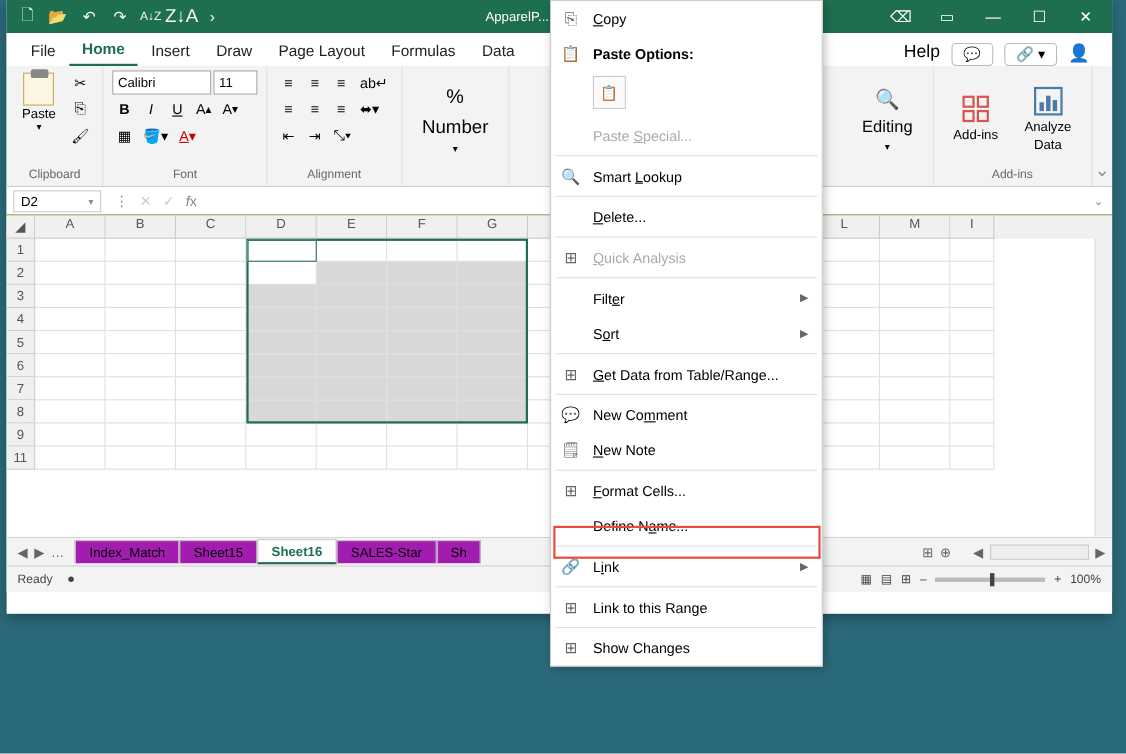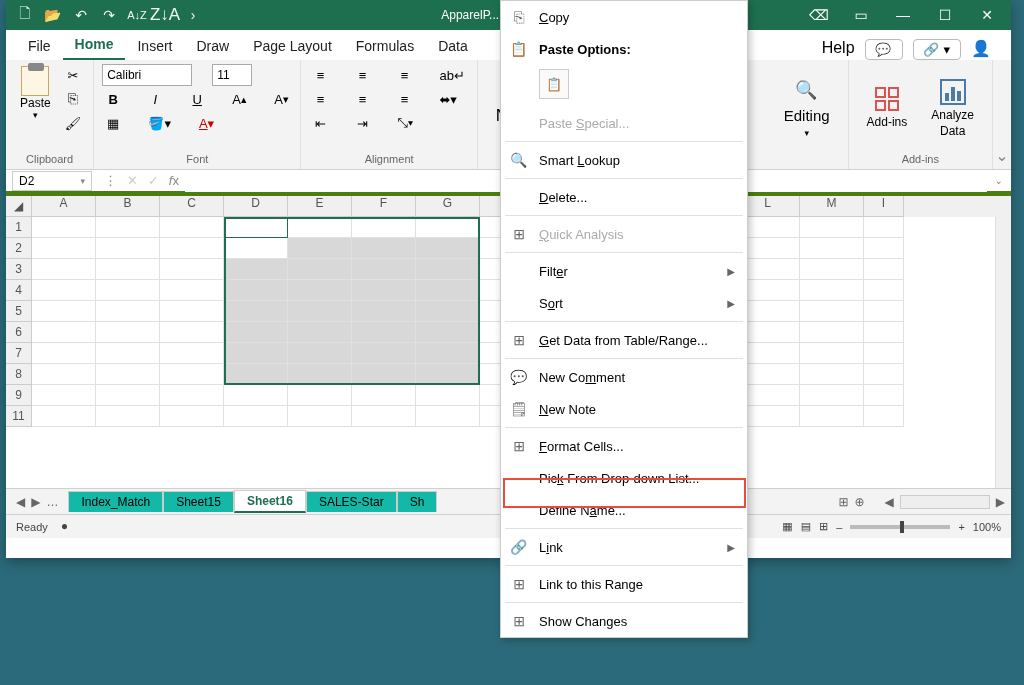--- a/index.html
+++ b/index.html
@@ -15,48 +15,48 @@
 .tab { padding:6px 12px; font-size:14px; color:#222; cursor:pointer; }
 .tab.active { border-bottom:2px solid #1e6f50; color:#1e6f50; font-weight:600; }
 .tb-help { margin-left:auto; display:flex; align-items:flex-start; gap:10px; padding-right:10px;margin-top:19px; }
 .tb-pill { border:1px solid #bbb; border-radius:4px; padding:2px 10px; font-size:13px; display:flex; align-items:center; gap:4px; }
 .ribbon { height:110px; background:#f3f3f3; display:flex; border-bottom:1px solid #d0d0d0; }
 .rgroup { border-right:1px solid #e0e0e0; padding:4px 8px 2px; display:flex; flex-direction:column; justify-content:space-between; }
 .rgroup-label { text-align:center; font-size:11px; color:#666; padding:2px 0; }
 .rgroup-body { display:flex; gap:4px; flex:1; }
 .rbtn { background:none; border:none; padding:2px 4px; font-size:13px; display:flex; align-items:center; justify-content:center; min-width:22px; height:22px; }
 .rstack { display:flex; flex-direction:column; gap:2px; }
-.rrow { display:flex; gap:20px; align-items:center; }
+.rrow { display:flex; gap:2px; align-items:center; }
 .font-combo { border:1px solid #aaa; background:#fff; font-size:12px; padding:1px 4px; height:22px; }
 .font-combo.name{width:90px;} .font-combo.size{width:40px;}
 .paste-big { display:flex; flex-direction:column; align-items:center; padding:2px 6px; }
 .paste-ico { width:28px; height:30px; border:1px solid #c8a85a; background:#fdf6e3; position:relative; }
 .paste-ico::before{content:"";position:absolute;top:-4px;left:6px;width:16px;height:8px;background:#888;border-radius:2px;}
 .big-btn { display:flex; flex-direction:column; align-items:center; justify-content:center; padding:4px 10px; gap:4px; }
 .big-btn .ico { width:26px; height:26px; display:flex; align-items:center; justify-content:center; font-size:18px; }
 .addins-ico { display:grid; grid-template-columns:1fr 1fr; grid-template-rows:1fr 1fr; gap:2px; width:24px; height:24px; }
 .addins-ico span{border:2px solid #d9534f;}
 .analyze-ico { width:26px;height:26px;border:2px solid #4a7ba6;display:flex;align-items:flex-end;justify-content:center;gap:2px;padding:2px; }
 .analyze-ico span{width:4px;background:#4a7ba6;} .analyze-ico span:nth-child(1){height:8px;}.analyze-ico span:nth-child(2){height:14px;}.analyze-ico span:nth-child(3){height:10px;}
-.namebar { height:26px; display:flex; align-items:center; border-bottom:5px solid #4d7c0f; background:#fff; }
+.namebar { height:26px; display:flex; align-items:center; border-bottom:1px solid #4d7c0f; background:#fff; }
 .namebox { width:80px; border:1px solid #ccc; height:20px; margin:0 6px; padding:0 6px; font-size:12px; display:flex; align-items:center; justify-content:space-between; }
 .fx-area { display:flex; align-items:center; gap:10px; color:#888; font-size:13px; padding:0 6px; }
 .fx-input { flex:1; border:none; height:22px; }
 .grid-wrap { position:relative; height:292px; overflow:hidden; background:#fff; }
 .colhdrs { display:flex; position:sticky; top:0; background:#f0f0f0; }
 .rowhdr { width:26px; background:#f0f0f0; border-right:1px solid #ccc; border-bottom:1px solid #ccc; text-align:center; font-size:12px; color:#555; height:21px; display:flex; align-items:center; justify-content:center; }
 .colhdr { width:64px; background:#f0f0f0; border-right:1px solid #ccc; border-bottom:1px solid #ccc; text-align:center; font-size:12px; color:#555; height:21px; }
 .gridrow { display:flex; }
 .cell { width:64px; height:21px; border-right:1px solid #e0e0e0; border-bottom:1px solid #e0e0e0; }
 .sel { background:#d8d8d8; }
 .sel-border { position:absolute; border:2px solid #1e6f50; pointer-events:none; }
 .active-cell { position:absolute; background:#fff; border:1px solid #1e6f50; pointer-events:none; }
 .sheetbar { height:26px; background:#f3f3f3; display:flex; align-items:center; border-top:1px solid #d0d0d0; font-size:12px; }
 .sheetnav { display:flex; gap:6px; padding:0 10px; color:#666; }
-.sheet-tab { padding:3px 12px; border:1px solid #ccc; background:#14b8a6; border-bottom:none; }
+.sheet-tab { padding:3px 12px; border:1px solid #ccc; background:#a21caf; border-bottom:none; }
 .sheet-tab.active { border-bottom:2px solid #1e6f50; color:#1e6f50; font-weight:600; background:#fff; }
 .statusbar { height:24px; background:#f3f3f3; display:flex; align-items:center; justify-content:space-between; padding:0 10px; font-size:11px; color:#444; border-top:1px solid #d0d0d0; }
 .zoom { display:flex; align-items:center; gap:8px; }
 .zoom-slider { width:100px; height:4px; background:#bbb; position:relative; }
 .zoom-slider::after{content:"";position:absolute;left:50%;top:-4px;width:4px;height:12px;background:#444;}
 .context-menu { position:absolute; left:500px; top:0; width:248px; background:#fff; border:1px solid #ccc; box-shadow:2px 2px 8px rgba(0,0,0,.25); font-size:13px; z-index:100; }
 .cm-item { display:flex; align-items:center; height:32px; padding:0 12px 0 38px; position:relative; cursor:default; }
 .cm-item.disabled { color:#aaa; }
 .cm-item.bold { font-weight:600; }
 .cm-ico { position:absolute; left:8px; width:20px; height:20px; display:flex; align-items:center; justify-content:center; color:#666; font-size:14px; }
@@ -530,23 +530,20 @@
   <div class="cm-item">
       <span class="cm-ico">🗒</span>
       <span><u class="accel">N</u>ew Note</span>
     </div>
   <div class="cm-sep"></div>
   <div class="cm-item">
       <span class="cm-ico">⊞</span>
       <span><u class="accel">F</u>ormat Cells...</span>
     </div>
   <div class="cm-item">
-      <span>Pic<u class="accel">k</u> From Drop-down List...</span>
-    </div>
-  <div class="cm-item">
       <span>Define N<u class="accel">a</u>me...</span>
     </div>
   <div class="cm-sep"></div>
   <div class="cm-item">
       <span class="cm-ico">🔗</span>
       <span>L<u class="accel">i</u>nk</span>
       <span class="cm-arrow">▶</span>
     </div>
   <div class="cm-sep"></div>
   <div class="cm-item">

